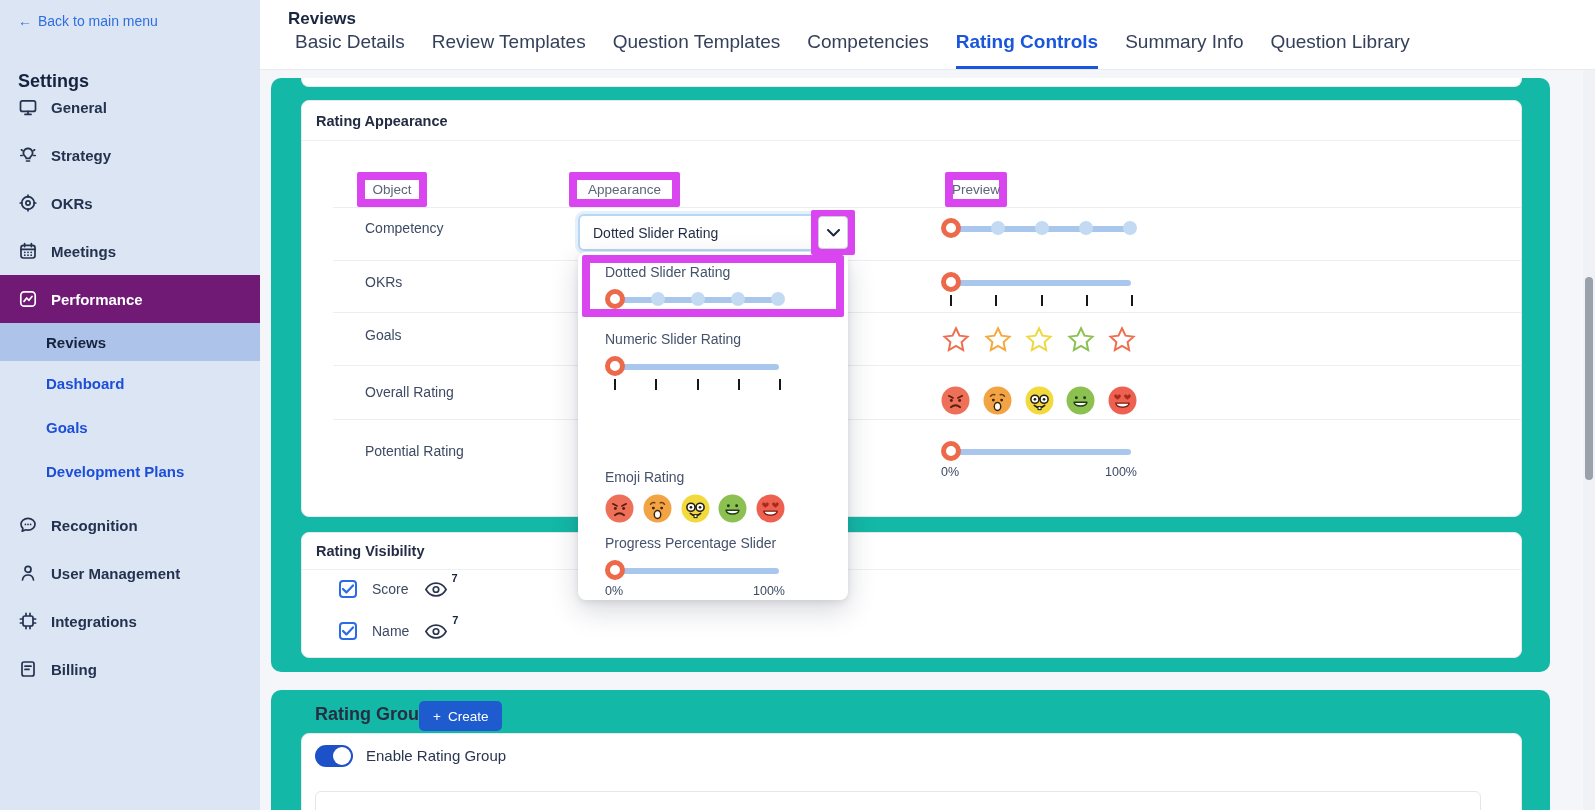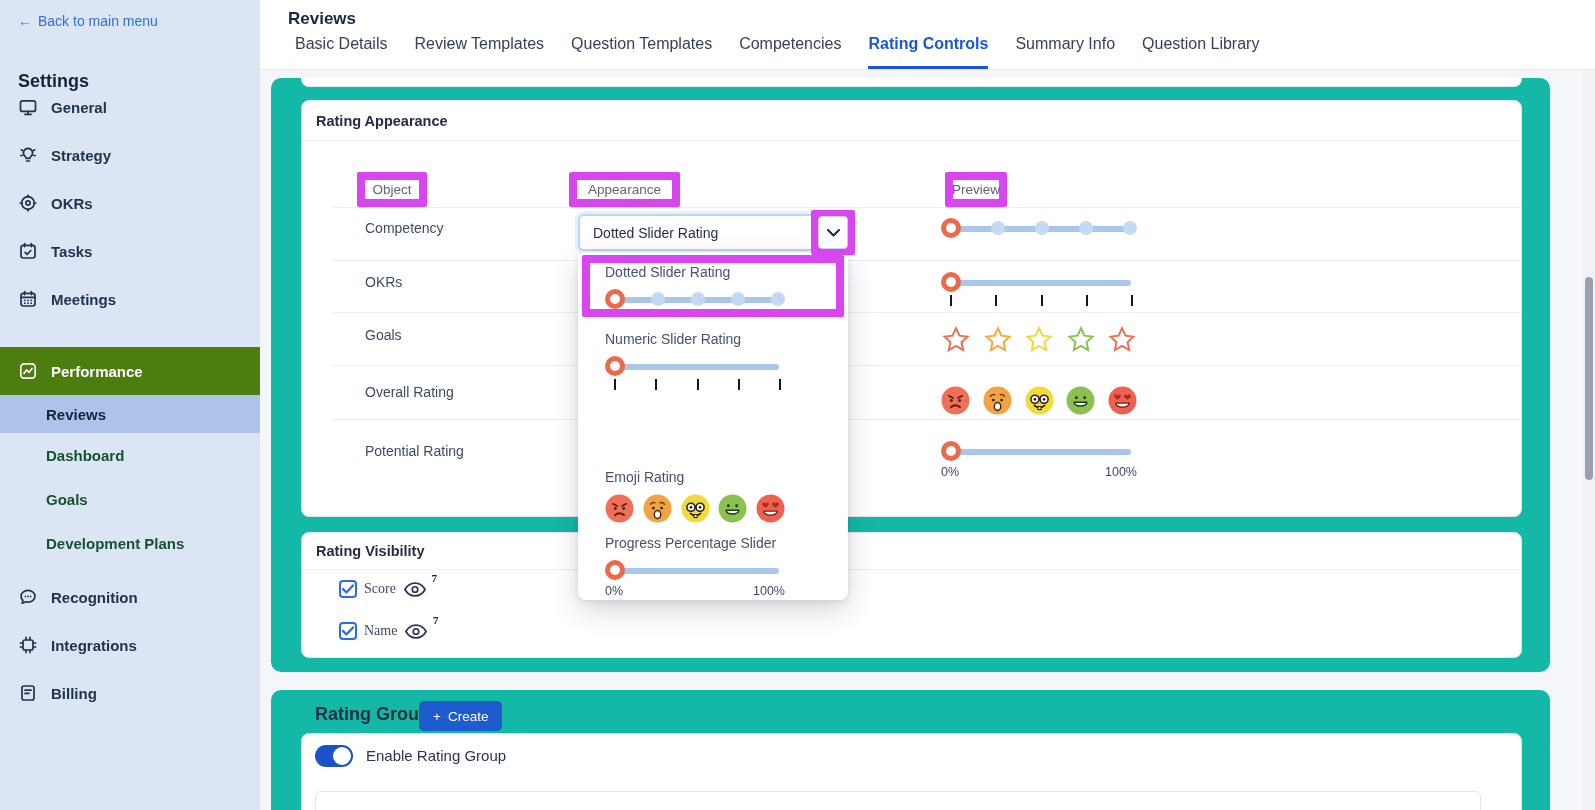--- a/index.html
+++ b/index.html
@@ -7,32 +7,32 @@
   body { font-family:"Liberation Sans","DejaVu Sans",sans-serif; background:#f5f6f9; overflow:hidden; color:#1b2740; }
   #app { position:relative; width:1595px; height:810px; }
 
   
   #sidebar { position:absolute; left:0; top:0; width:260px; height:810px; background:#dbe5f4; z-index:5; }
   .back-link { position:absolute; left:18px; top:13px; font-size:14px; color:#2e6fe0; cursor:pointer; display:flex; gap:6px; align-items:center; }
   .sb-title { position:absolute; left:18px; top:44px; font-size:18px; font-weight:700; color:#16233f;margin-top:27px; }
   #nav { position:absolute; left:0; top:83px; width:260px; }
   .nav-item { height:48px; display:flex; align-items:center; gap:13px; padding-left:18px; font-size:15px; font-weight:600; color:#23324e; cursor:pointer; }
   .nav-item svg { flex:0 0 20px; }
-  .nav-item.selected { background:#4d7c0f; color:#ffffff;margin-top:24px; }
-  .nav-sub { height:44px; display:flex; align-items:center; padding-left:46px; font-size:15px; font-weight:600; color:#14532d; cursor:pointer; }
+  .nav-item.selected { background:#701a75; color:#ffffff; }
+  .nav-sub { height:44px; display:flex; align-items:center; padding-left:46px; font-size:15px; font-weight:600; color:#1d4ed8; cursor:pointer; }
   .nav-sub.selected { background:#aec3e9; color:#16233f; height:38px; }
   .nav-gap { height:8px; }
   .icon-stroke { stroke:#24324e; stroke-width:1.7; fill:none; stroke-linecap:round; stroke-linejoin:round; }
   .nav-item.selected .icon-stroke { stroke:#ffffff; }
 
   
   #header { position:absolute; left:260px; top:0; width:1335px; height:70px; background:#ffffff; border-bottom:1px solid #e8eaef; z-index:4; }
   .page-title { position:absolute; left:28px; top:9px; font-size:17px; font-weight:700; color:#1b2740; }
   .tabs { position:absolute; left:35px; bottom:0; display:flex; gap:27px; }
-  .tab { font-size:16px; color:#35415a; padding-bottom:13px; border-bottom:3px solid transparent; cursor:pointer; }
+  .tab { font-size:19px; color:#35415a; padding-bottom:13px; border-bottom:3px solid transparent; cursor:pointer; }
   .tab.active { color:#1a56db; font-weight:600; border-bottom-color:#1a56db; }
 
   
   #content { position:absolute; left:260px; top:70px; width:1335px; height:740px; }
   .panel { position:absolute; left:11px; width:1279px; background:#14b8a6; border-radius:10px; }
   #panel1 { top:8px; height:594px; }
   #panel2 { top:620px; height:150px; }
   .inner-box { position:absolute; border:1px solid #e7e8ee; border-radius:8px; background:#fff; }
   .box-title { font-size:14.5px; font-weight:600; color:#222c44; }
 
@@ -72,21 +72,21 @@
   .slider-ends { display:flex; justify-content:space-between; margin-top:4px; font-size:12.5px; color:#3a4a63; }
   .w-stars { display:flex; justify-content:space-between; align-items:center; }
   .w-stars svg { width:30px; height:30px; fill:none; stroke-width:1.6; }
   .w-emoji { display:flex; justify-content:space-between; align-items:center; }
   .w-emoji svg { width:29px; height:29px; }
   .st1 { stroke:#ef6e4e; } .st2 { stroke:#f5a83c; } .st3 { stroke:#f0d73e; } .st4 { stroke:#8cc152; } .st5 { stroke:#ef6e4e; }
 
   .preview-slot { position:absolute; left:681px; width:196px; z-index:1; }
 
   
-  .vis-row { position:absolute; left:79px; display:flex; align-items:flex-start; gap:7px; z-index:1;font-family:Liberation Serif, serif; }
+  .vis-row { position:absolute; left:79px; display:flex; align-items:flex-start; gap:15px; z-index:1; }
   .checkbox { width:18px; height:18px; border:2px solid #2b6be4; border-radius:4px; background:#fff; display:flex; align-items:center; justify-content:center; cursor:pointer; }
   .vis-label { font-size:14px; color:#3d4a63; margin-top:1px; }
   .eye-wrap { position:relative; margin-top:1px; cursor:pointer; }
   .eye-count { position:absolute; right:-10px; top:-9px; font-size:11px; font-weight:700; color:#16233f; }
 
   
   #rg-title { position:absolute; left:44px; top:14px; font-size:18px; font-weight:600; color:#252f44; }
   #create-btn { position:absolute; left:148px; top:11px; height:30px; padding:0 14px; background:#1d5bce; color:#fff; font-size:13.5px; border:none; border-radius:5px; display:flex; align-items:center; gap:7px; cursor:pointer; }
   #rg-inner { left:30px; top:43px; width:1221px; height:120px; border-radius:8px; }
   .toggle { position:absolute; left:13px; top:11px; width:38px; height:22px; background:#1d51c8; border-radius:11px; cursor:pointer; }
@@ -136,29 +136,20 @@
               <circle cx="10" cy="10" r="2.1"></circle>
               <path d="M10 2.2v2M10 15.8v2M2.2 10h2M15.8 10h2"></path>
             </g>
           </svg>
         <span>OKRs</span>
       </div>
       <div class="nav-item">
         <svg width="20" height="20" viewBox="0 0 20 20">
             <g class="icon-stroke">
               <rect x="3" y="4.4" width="14" height="12.6" rx="2.4"></rect>
-              <path d="M6.6 2.6v3M13.4 2.6v3M7.1 11.4l2 2 3.7-3.9"></path>
-            </g>
-          </svg>
-        <span>Tasks</span>
-      </div>
-      <div class="nav-item">
-        <svg width="20" height="20" viewBox="0 0 20 20">
-            <g class="icon-stroke">
-              <rect x="3" y="4.4" width="14" height="12.6" rx="2.4"></rect>
               <path d="M6.6 2.6v3M13.4 2.6v3M3 8.4h14"></path>
             </g>
             <g fill="#24324e">
               <circle cx="6.8" cy="11.3" r=".9"></circle>
               <circle cx="10" cy="11.3" r=".9"></circle>
               <circle cx="13.2" cy="11.3" r=".9"></circle>
               <circle cx="6.8" cy="14.2" r=".9"></circle>
               <circle cx="10" cy="14.2" r=".9"></circle>
               <circle cx="13.2" cy="14.2" r=".9"></circle>
             </g>
@@ -195,20 +186,29 @@
             <g class="icon-stroke">
               <path d="M10 3.4c3.9 0 7 2.6 7 5.9 0 3.2-3.1 5.8-7 5.8-.8 0-1.6-.1-2.3-.3L4.2 16.2l.7-2.8C3.7 12.3 3 10.9 3 9.3c0-3.3 3.1-5.9 7-5.9z"></path>
             </g>
             <g fill="#24324e">
               <circle cx="7.4" cy="9.4" r=".85"></circle>
               <circle cx="10" cy="9.4" r=".85"></circle>
               <circle cx="12.6" cy="9.4" r=".85"></circle>
             </g>
           </svg>
         <span>Recognition</span>
+      </div>
+      <div class="nav-item">
+        <svg width="20" height="20" viewBox="0 0 20 20">
+            <g class="icon-stroke">
+              <circle cx="10" cy="6.4" r="3"></circle>
+              <path d="M4.5 17c.4-3.2 2.7-5 5.5-5s5.1 1.8 5.5 5"></path>
+            </g>
+          </svg>
+        <span>User Management</span>
       </div>
       <div class="nav-item">
         <svg width="20" height="20" viewBox="0 0 20 20">
             <g class="icon-stroke">
               <rect x="5" y="5" width="10" height="10" rx="2"></rect>
               <path d="M8 2.4v2M12 2.4v2M8 15.6v2M12 15.6v2M2.4 8h2M2.4 12h2M15.6 8h2M15.6 12h2"></path>
             </g>
           </svg>
         <span>Integrations</span>
       </div>

